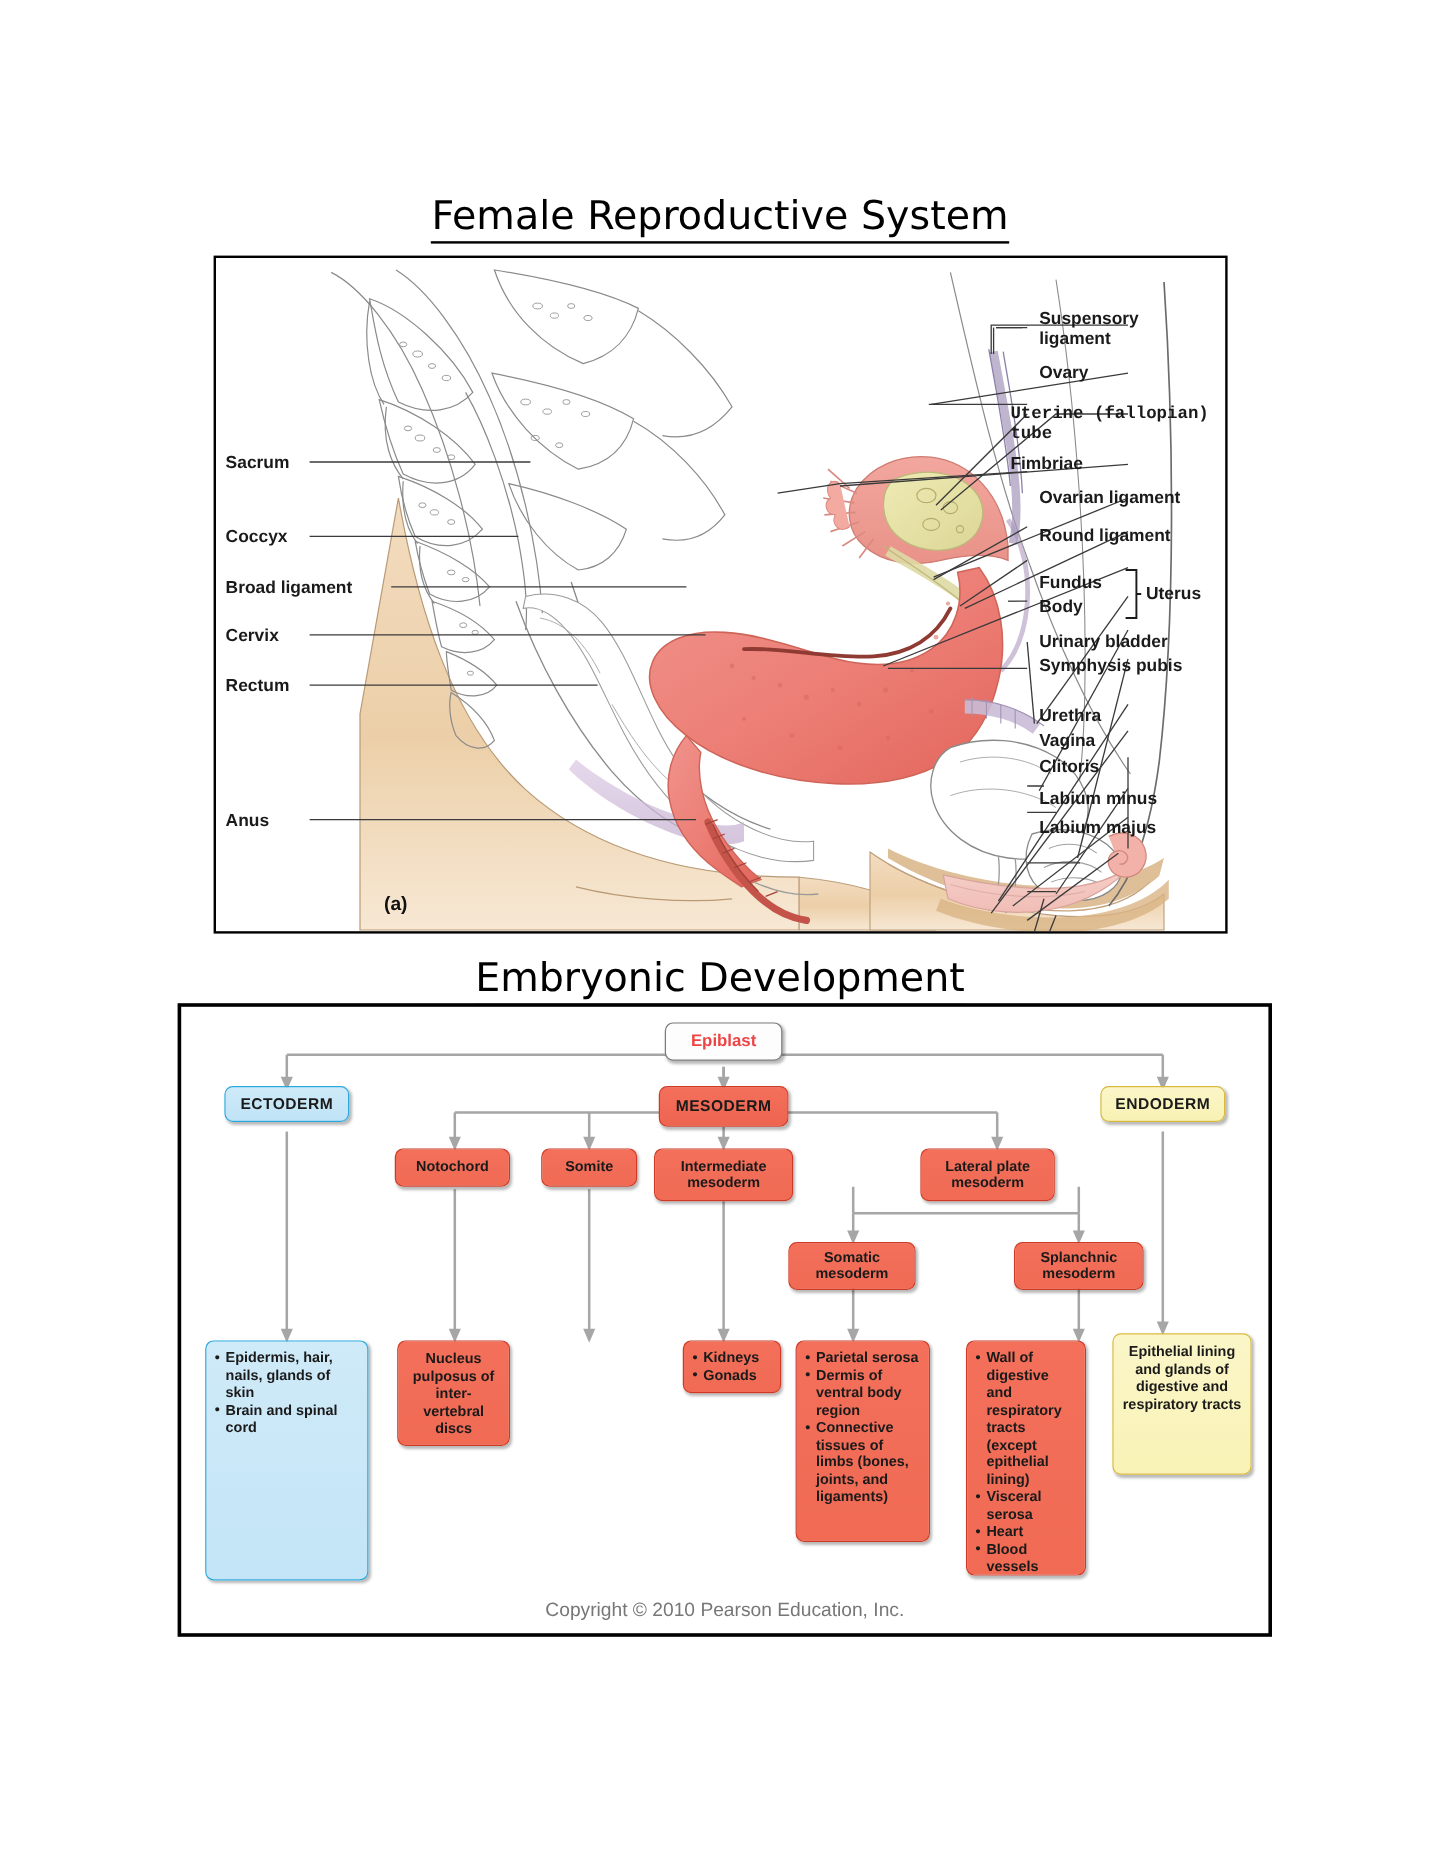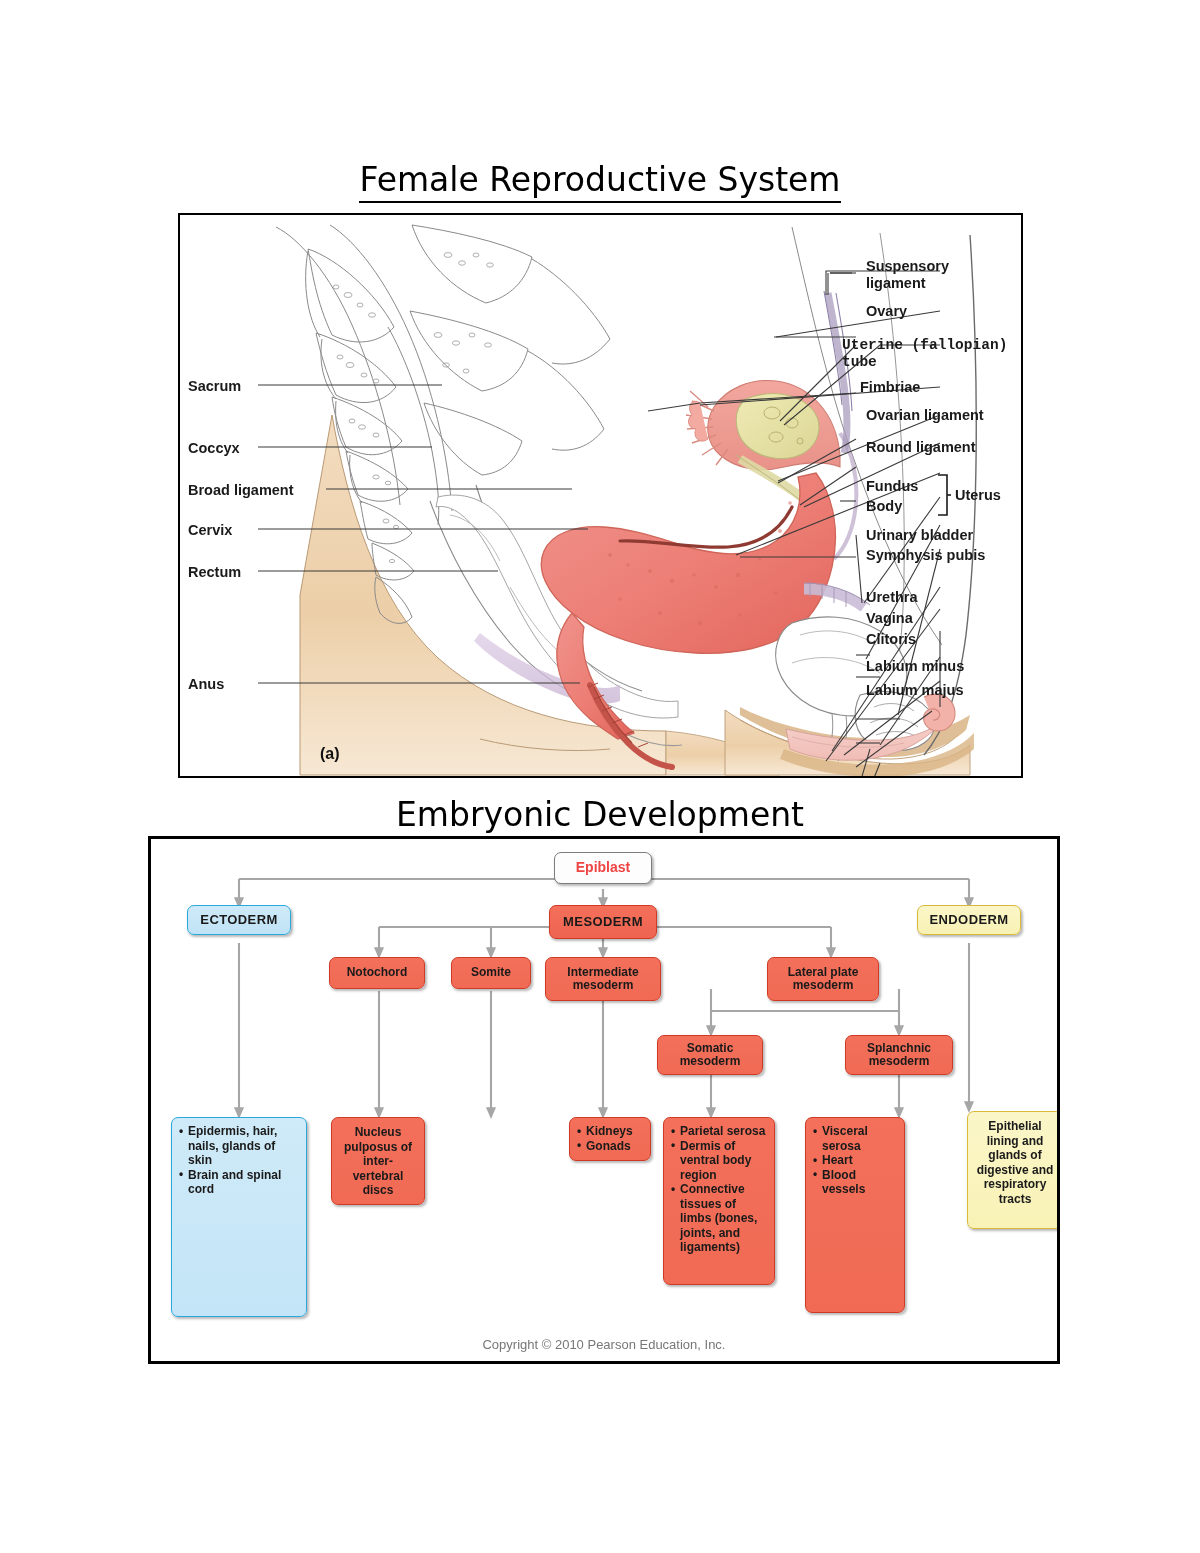--- a/index.html
+++ b/index.html
@@ -167,21 +167,21 @@
     left: 0;
     top: -0.5px;
   }
 
   .copyright {
     position: absolute;
     width: 100%;
     text-align: center;
     bottom: 9px;
     font-family: "Liberation Sans", sans-serif;
-    font-size: 13px;
+    font-size: 16px;
     color: #777;
     margin-top: 11px;
   }
 </style>
 </head>
 <body>
 
 <div class="page-title" id="title-1">
   <span>Female Reproductive System</span>
 </div>
@@ -504,21 +504,21 @@
   <div class="anat-label left" style="left:8px; top:267px;">Broad ligament</div>
   <div class="anat-label left" style="left:8px; top:307px;">Cervix</div>
   <div class="anat-label left" style="left:8px; top:349px;">Rectum</div>
   <div class="anat-label left" style="left:8px; top:461px;">Anus</div>
 
   <div class="anat-label right" style="left:686px; top:43px;">Suspensory
 ligament</div>
   <div class="anat-label right" style="left:686px; top:88px;">Ovary</div>
   <div class="anat-label right" style="left:662px; top:122px;font-family:Liberation Mono, monospace;">Uterine (fallopian)
 tube</div>
-  <div class="anat-label right" style="left:680px; top:164px;">Fimbriae</div>
+  <div class="anat-label right" style="left:662px; top:164px;">Fimbriae</div>
   <div class="anat-label right" style="left:686px; top:192px;">Ovarian ligament</div>
   <div class="anat-label right" style="left:686px; top:224px;">Round ligament</div>
   <div class="anat-label right" style="left:686px; top:263px;">Fundus</div>
   <div class="anat-label right" style="left:686px; top:283px;">Body</div>
   <div class="anat-label right" style="left:686px; top:312px;">Urinary bladder</div>
   <div class="anat-label right" style="left:686px; top:332px;">Symphysis pubis</div>
   <div class="anat-label right" style="left:686px; top:374px;">Urethra</div>
   <div class="anat-label right" style="left:686px; top:395px;">Vagina</div>
   <div class="anat-label right" style="left:686px; top:416px;">Clitoris</div>
   <div class="anat-label right" style="left:686px; top:443px;">Labium minus</div>
@@ -609,22 +609,23 @@
   <div class="node red listbox" style="left:512px; top:278px; width:112px; height:168px;">
     <ul>
       <li>Parietal serosa</li>
       <li>Dermis of ventral body region</li>
       <li>Connective tissues of limbs (bones, joints, and ligaments)</li>
     </ul>
   </div>
 
   <div class="node red listbox" style="left:654px; top:278px; width:100px; height:196px;">
     <ul>
+      <li>Wall of digestive and respiratory tracts (except epithelial lining)</li>
       <li>Visceral serosa</li>
       <li>Heart</li>
       <li>Blood vessels</li>
     </ul>
   </div>
 
-  <div class="node yellow-list centerbox" style="left:776px; top:272px; width:96px; height:118px;margin-left:40px;">Epithelial lining and glands of digestive and respiratory tracts</div>
+  <div class="node yellow-list centerbox" style="left:776px; top:272px; width:116px; height:118px;">Epithelial lining and glands of digestive and respiratory tracts</div>
 
   <div class="copyright">Copyright © 2010 Pearson Education, Inc.</div>
 </div>
 
 </body></html>

